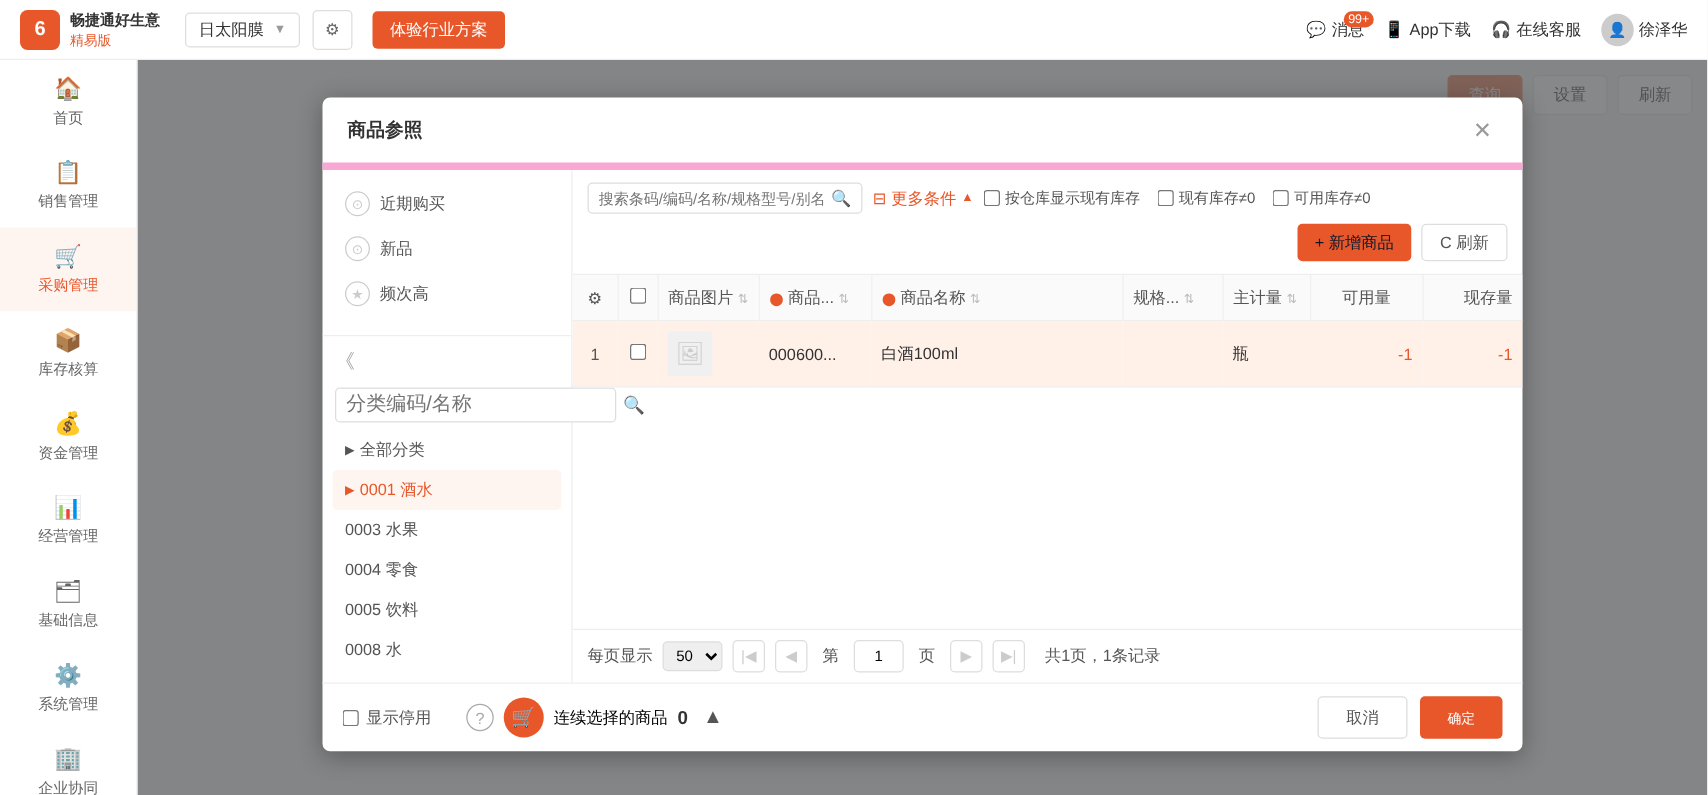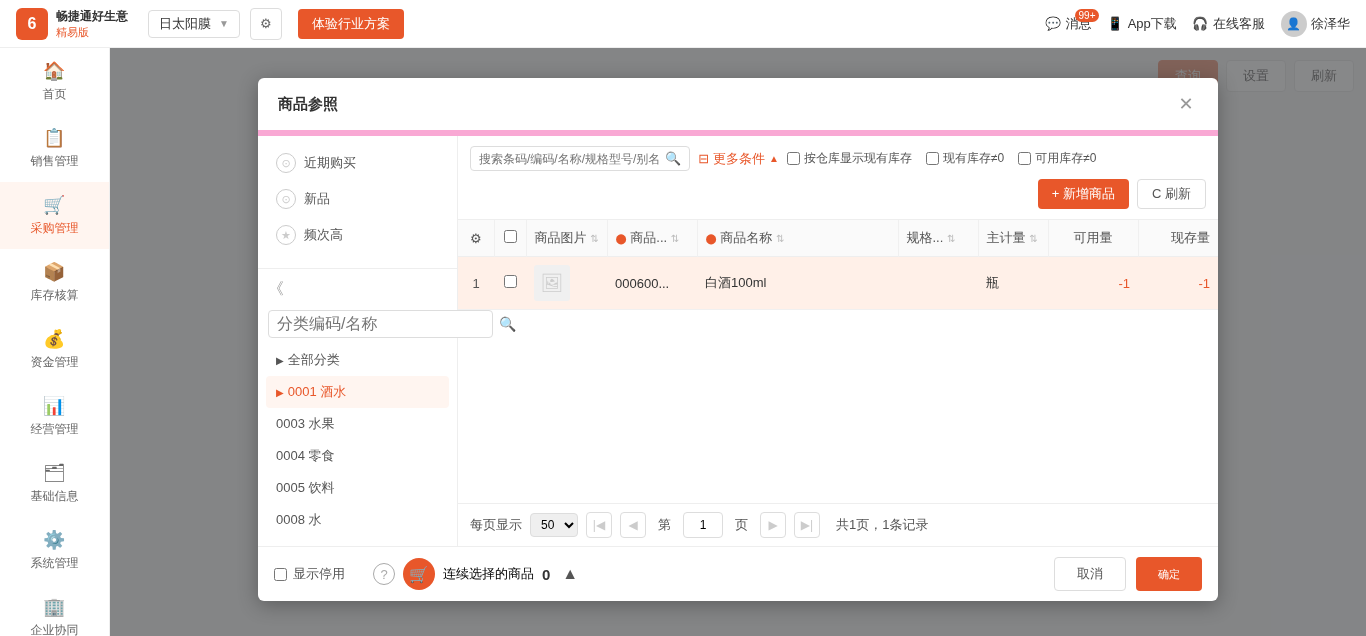--- a/index.html
+++ b/index.html
@@ -75,21 +75,21 @@
     
     .search-toolbar { padding: 10px 12px; display: flex; align-items: center; gap: 8px; border-bottom: 1px solid #eee; flex-wrap: wrap; }
     .search-box { display: flex; align-items: center; border: 1px solid #ddd; border-radius: 4px; padding: 4px 8px; gap: 6px; background: #fff; }
     .search-box input { border: none; outline: none; font-size: 12px; width: 160px; color: #333; }
     .search-box-icon { color: #e8572a; cursor: pointer; }
     .more-filter { display: flex; align-items: center; gap: 4px; color: #e8572a; cursor: pointer; font-size: 13px; }
     .checkbox-group { display: flex; align-items: center; gap: 14px; }
     .checkbox-item { display: flex; align-items: center; gap: 4px; font-size: 12px; color: #555; cursor: pointer; }
     .checkbox-item input[type=checkbox] { cursor: pointer; }
     .toolbar-right { margin-left: auto; display: flex; gap: 8px; }
-    .add-btn { background: #e8572a; color: #ffffff; border: none; border-radius: 4px; padding: 5px 14px; cursor: pointer; font-size: 13px; display: flex; align-items: center; gap: 4px; }
+    .add-btn { background: #e8572a; color: #0f172a; border: none; border-radius: 4px; padding: 5px 14px; cursor: pointer; font-size: 13px; display: flex; align-items: center; gap: 4px; }
     .refresh-btn { background: #fff; color: #555; border: 1px solid #ddd; border-radius: 4px; padding: 5px 14px; cursor: pointer; font-size: 13px; display: flex; align-items: center; gap: 4px; }
 
     
     .table-wrapper { flex: 1; overflow-y: auto; overflow-x: hidden; position: relative; }
     table { width: 100%; border-collapse: collapse; font-size: 13px; }
     thead tr { background: #fafafa; border-bottom: 1px solid #eee; }
     thead th { padding: 9px 8px; text-align: left; color: #555; font-weight: 500; white-space: nowrap; border-right: 1px solid #f0f0f0; }
     thead th:last-child { border-right: none; }
     tbody tr { border-bottom: 1px solid #f0f0f0; }
     tbody tr.selected { background: #fff0e8; }

